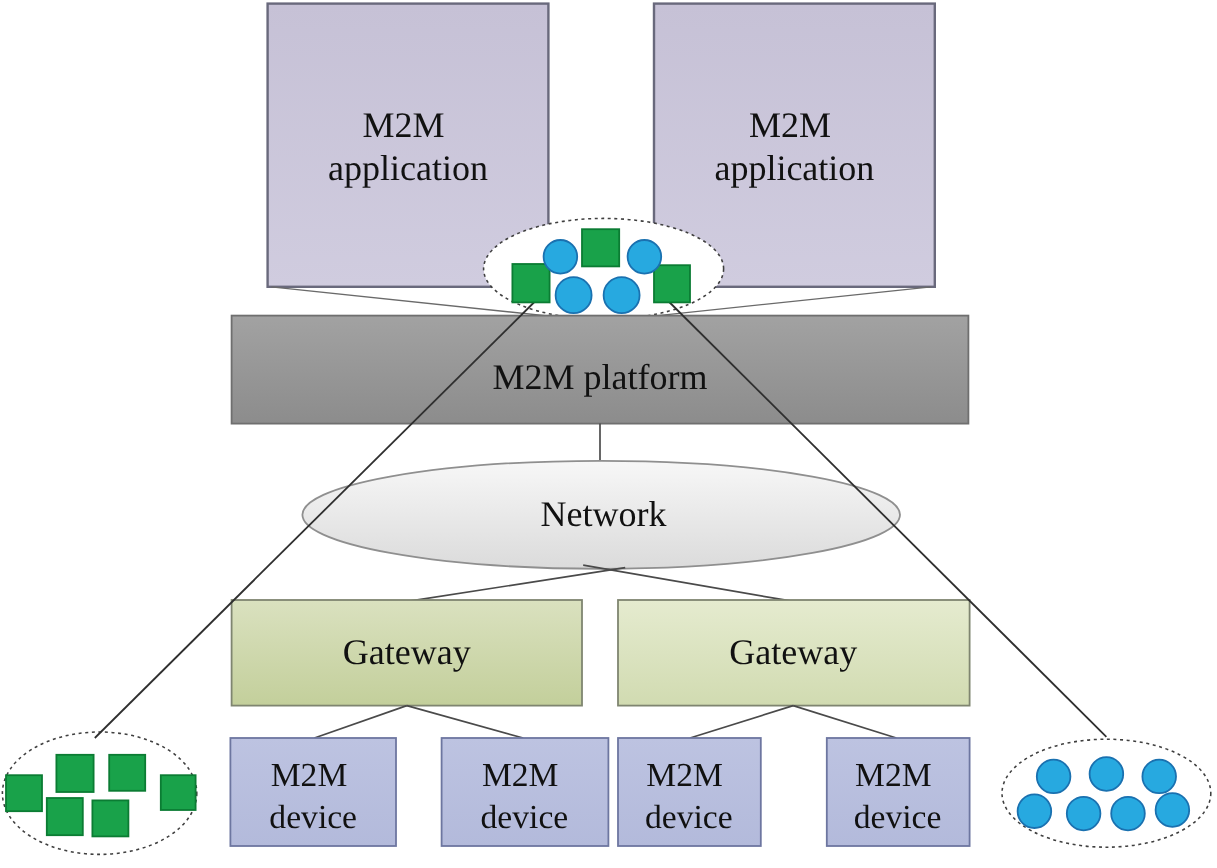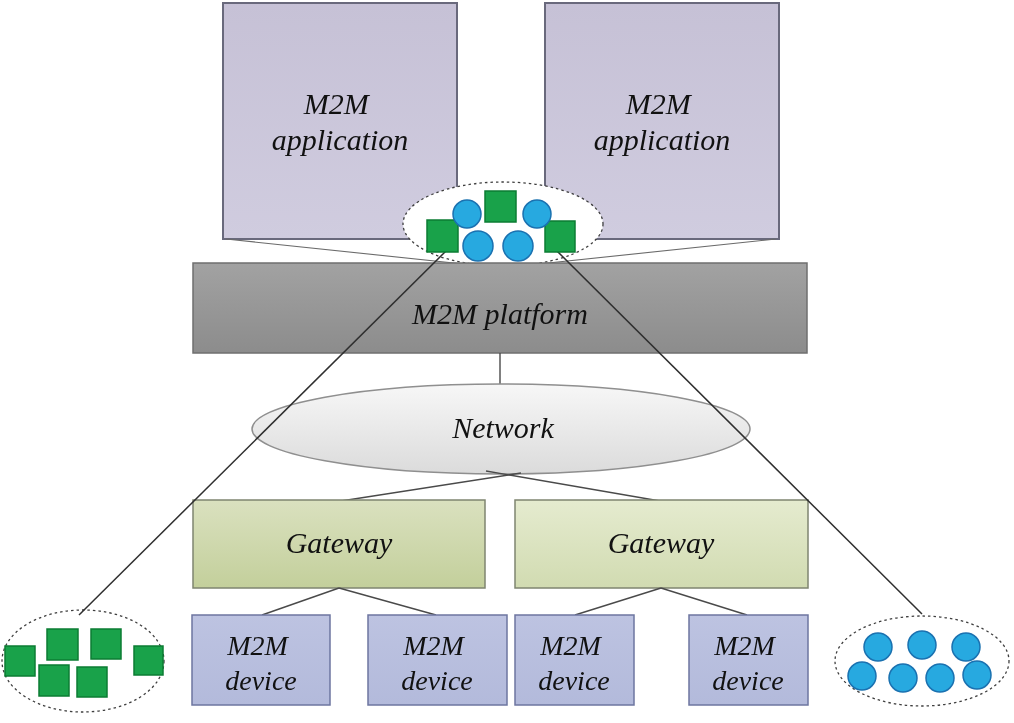--- a/index.html
+++ b/index.html
@@ -1,20 +1,19 @@
 <!DOCTYPE html>
 <html style="--application_fill: #c9c4da; --application_border: #69697c; --platform_fill: #969696; --platform_border: #6f6f6f; --network_fill: #ececec; --network_border: #8f8f8f; --gateway_left_fill: #cdd7ab; --gateway_right_fill: #dae2c0; --gateway_border: #7f8570; --device_fill: #b9bfde; --device_border: #6d76a0; --green_square: #19a24a; --green_square_border: #0b7c33; --blue_circle: #27a9e0; --blue_circle_border: #1a71b0; --dotted_outline: #3f3f3f; --connector_line: #4a4a4a; --funnel_line: #6a6a6a; --diagonal_line: #2f2f2f;"><head>
 <meta charset="utf-8">
 <style>
   html, body { margin: 0; padding: 0; background: #ffffff; }
   .stage {
     width: 971px; height: 723px; position: relative;
     font-family: "Liberation Serif", "DejaVu Serif", serif;
     background: #ffffff;
-    font-style: italic;
   }
   svg { display: block; }
   text {
     font-family: "Liberation Serif", "DejaVu Serif", serif;
     fill: #111111;
     text-anchor: middle;
   }
   .lbl-30 { font-size: 30px; }
   .lbl-28 { font-size: 28px; }
 

